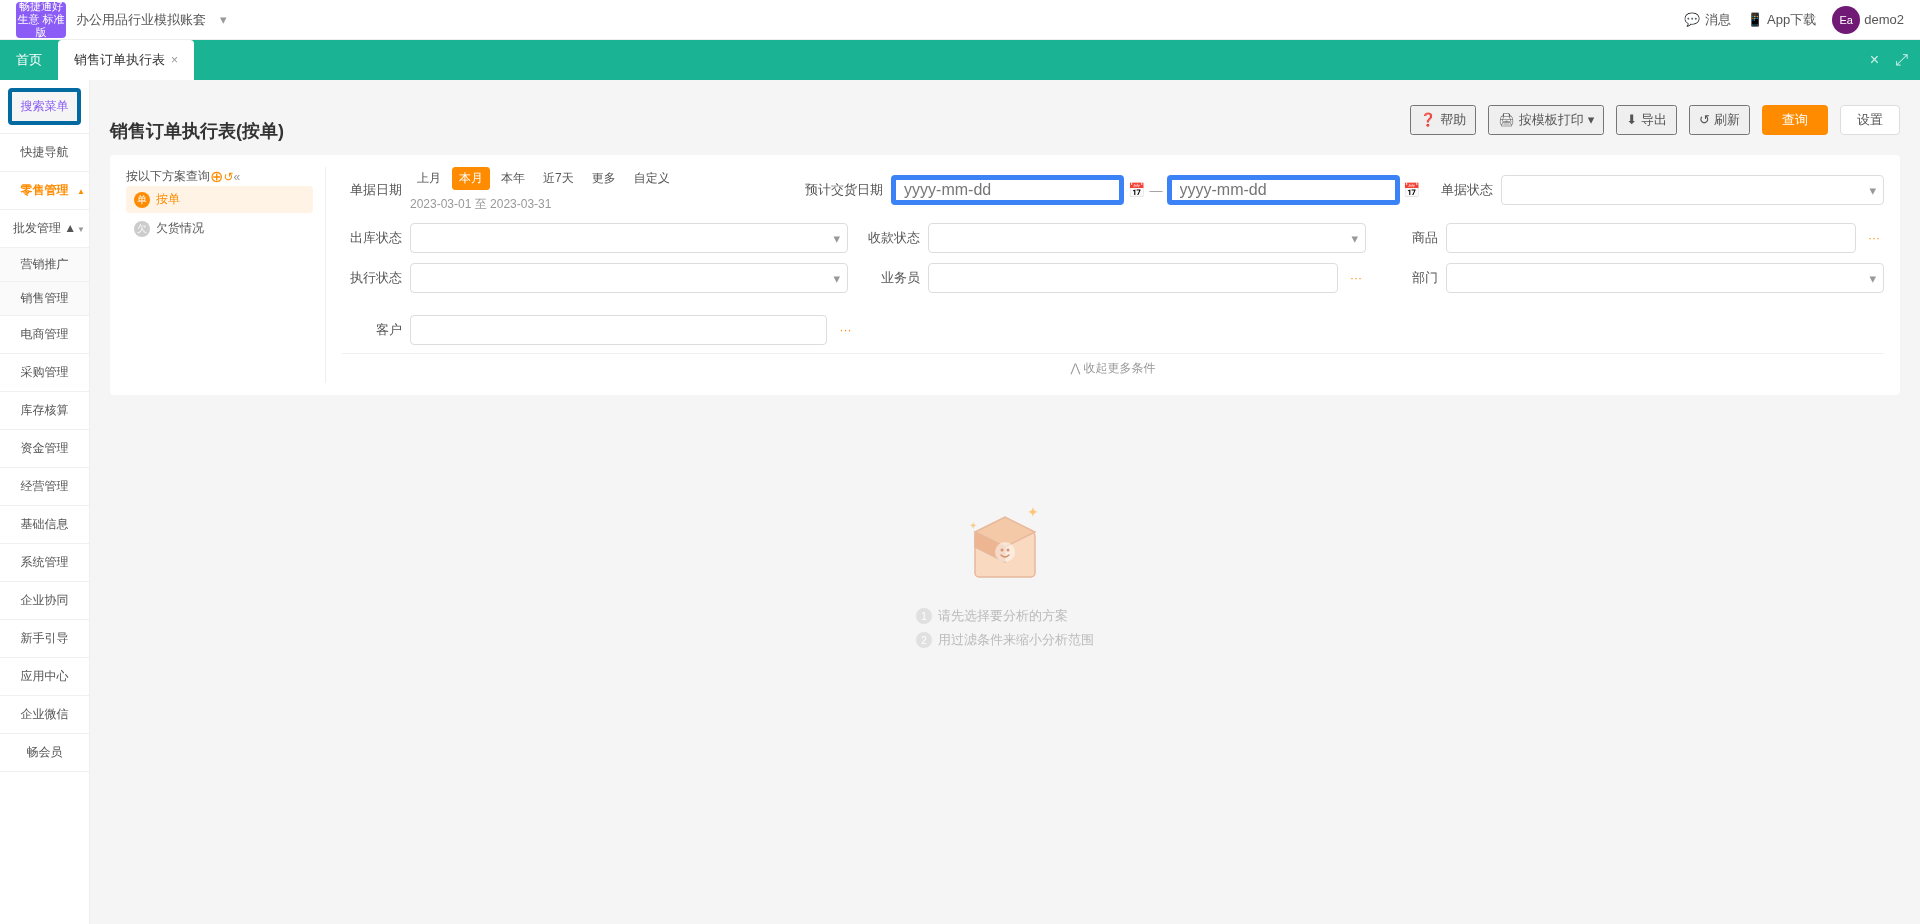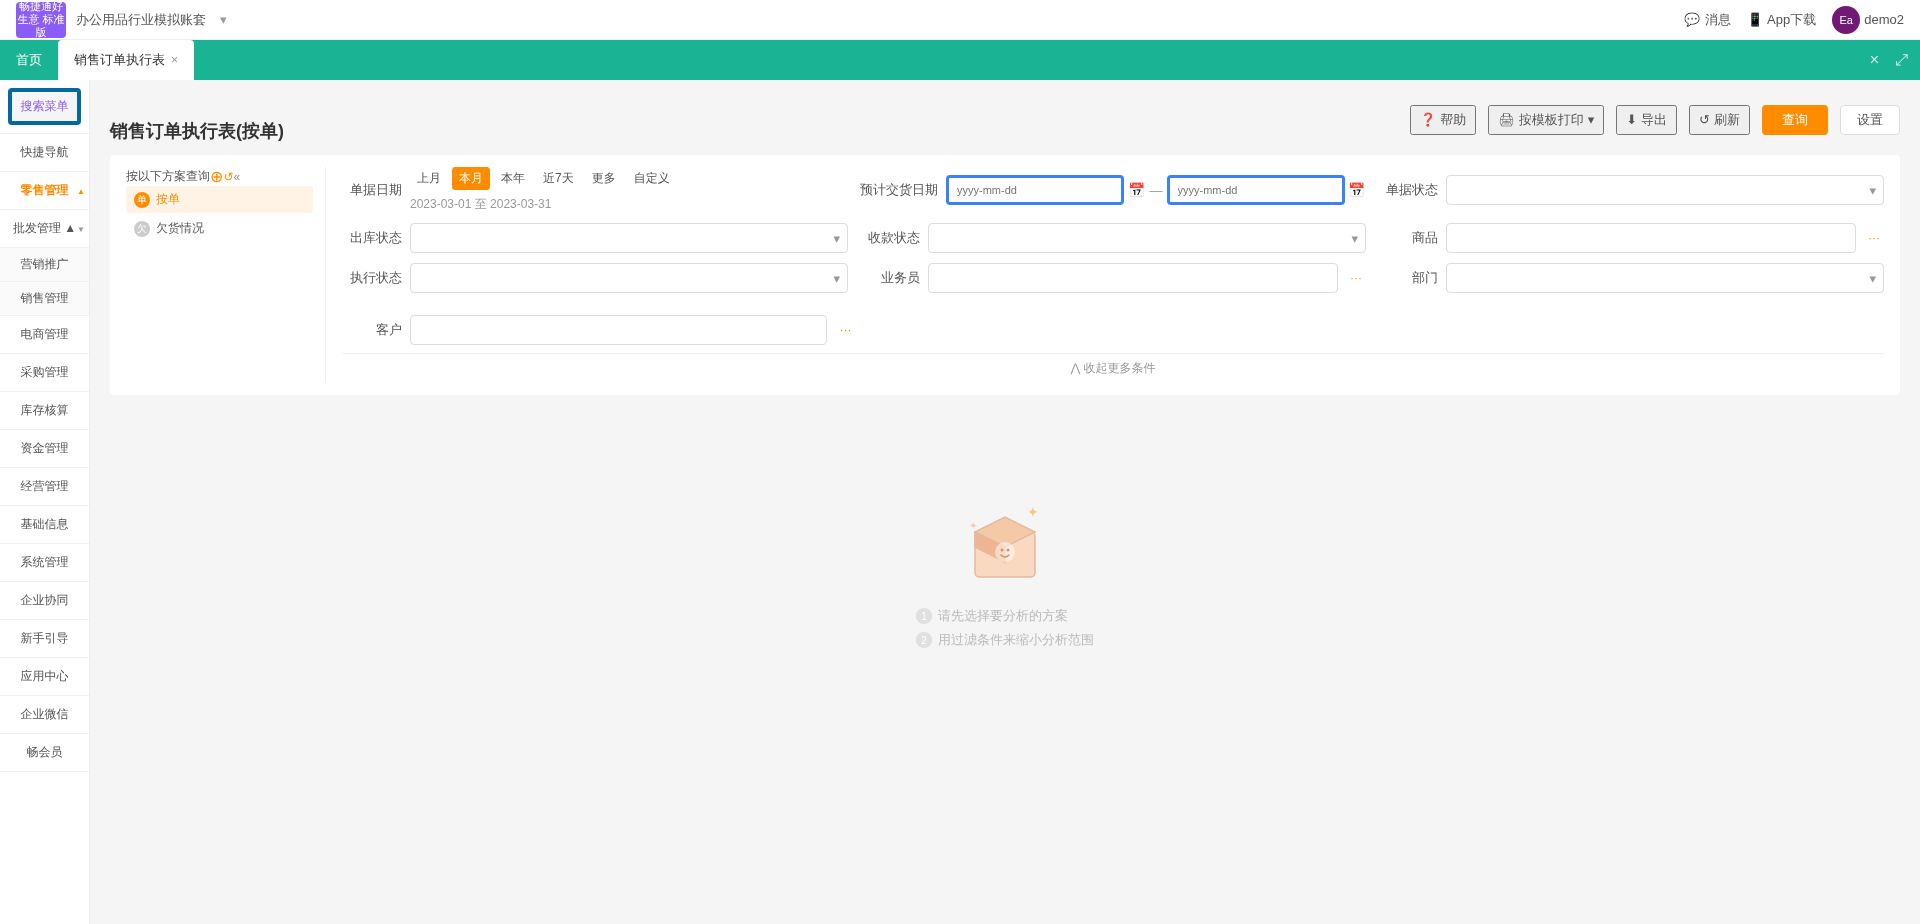--- a/index.html
+++ b/index.html
@@ -245,24 +245,24 @@
       right: 8px;
       color: #999;
       pointer-events: none;
     }
     .filter-date-range {
       display: flex; align-items: center; gap: 4px; flex: 1;
     }
     .filter-date-input {
       flex: 1;
       height: 30px;
-      border: 3px solid #3b82f6;
+      border: 5px solid #3b82f6;
       border-radius: 4px;
       padding: 0 8px;
-      font-size: 11px;
+      font-size: 16px;
       color: #333;
       outline: none;
       background: white;
     }
     .date-sep { color: #999; }
     .cal-icon { color: #ff8c00; font-size: 14px; cursor: pointer; }
     .date-quick-btns { display: flex; align-items: center; gap: 4px; margin-bottom: 4px; }
     .date-quick-btn {
       padding: 2px 6px;
       border-radius: 3px;

